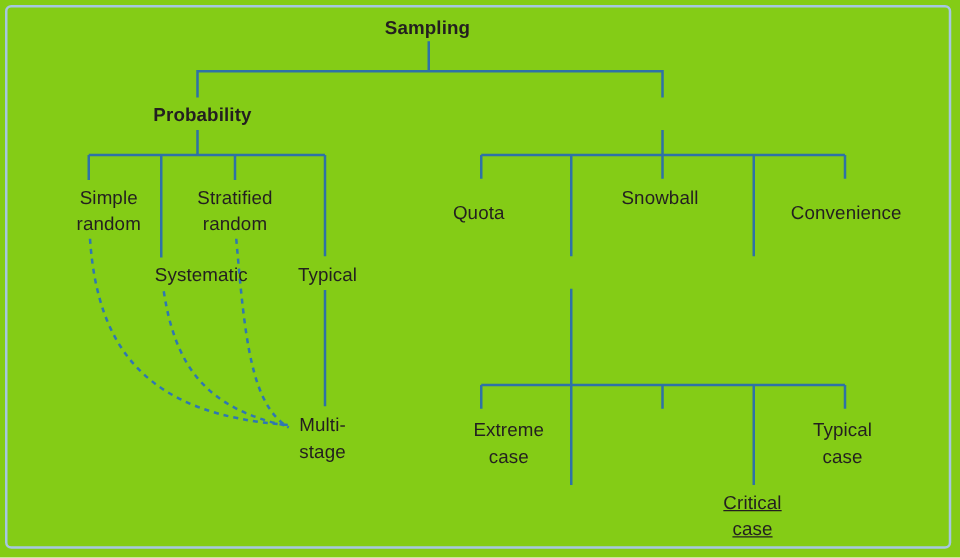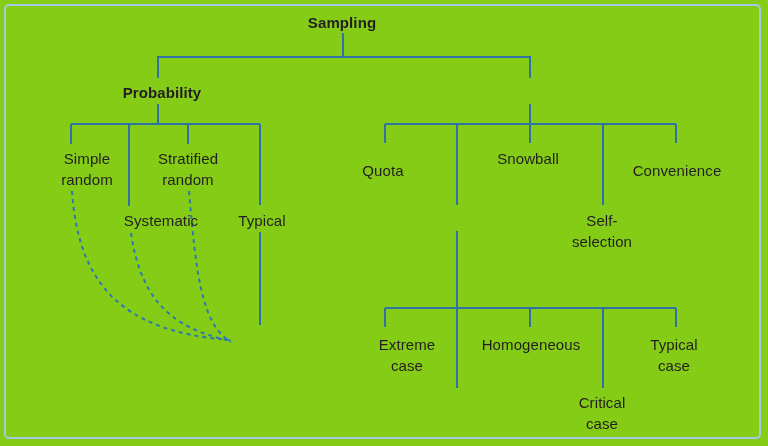--- a/index.html
+++ b/index.html
@@ -83,26 +83,25 @@
   <div class="lbl" style="left:71px;  top:148px;margin-left:16px;">Simple
 random</div>
   <div class="lbl" style="left:188px; top:148px;">Stratified
 random</div>
   <div class="lbl" style="left:383px; top:160px;">Quota</div>
   <div class="lbl" style="left:528px; top:148px;text-align:right;">Snowball</div>
   <div class="lbl" style="left:677px; top:160px;">Convenience</div>
 
   <div class="lbl" style="left:129px; top:210px;margin-left:32px;">Systematic</div>
   <div class="lbl" style="left:262px; top:210px;">Typical</div>
-  <div class="lbl" style="left:602px; top:210px;">Self-
-selection</div>
 
+  <div class="lbl" style="left:258px; top:330px;">Multi-
+stage</div>
 
   <div class="lbl" style="left:387px; top:334px;margin-left:20px;">Extreme
 case</div>
-  <div class="lbl" style="left:531px; top:334px;">Homogeneous</div>
   <div class="lbl" style="left:674px; top:334px;">Typical
 case</div>
 
-  <div class="lbl" style="left:602px; top:392px;">Critical
+  <div class="lbl" style="left:602px; top:392px;text-decoration:underline;">Critical
 case</div>
 
 </div>
 
 </body></html>

